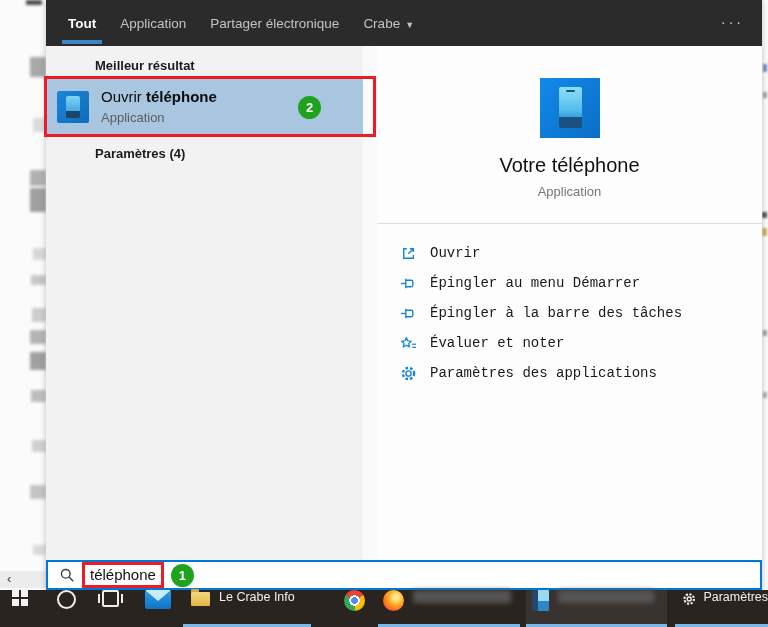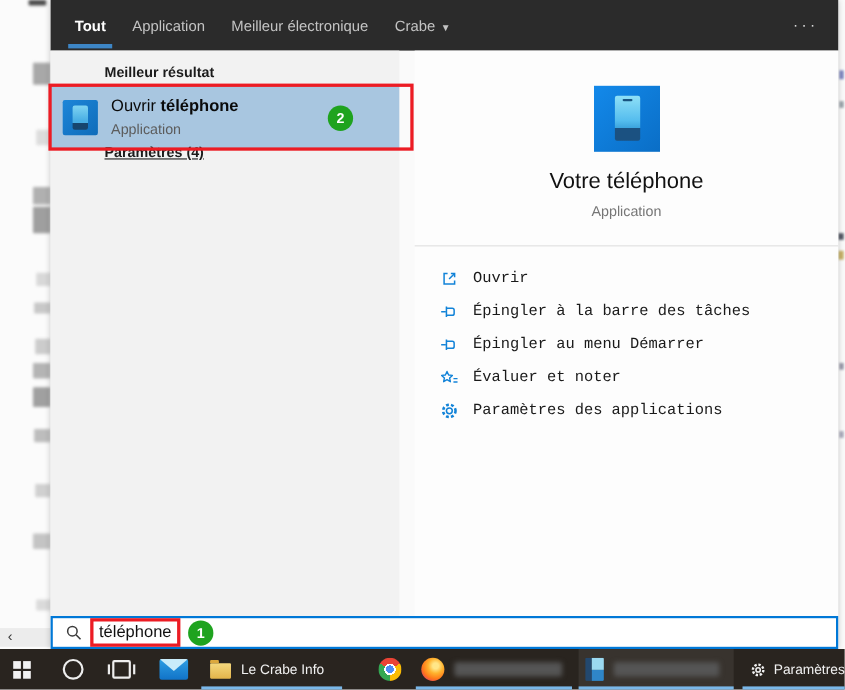--- a/index.html
+++ b/index.html
@@ -59,21 +59,21 @@
 
   
   .search-bar{position:absolute;left:0;top:560px;width:716px;height:30px;background:#fff;
      border:2px solid #0078d7;box-sizing:border-box;display:flex;align-items:center;}
   .search-mag{width:16px;height:16px;margin-left:11px;flex:none;}
   .search-term-box{margin-left:7px;border:3px solid #ec1c24;padding:1px 5px 2px 5px;font-size:15px;color:#111;}
   .badge-search{margin-left:7px;}
 
   
   .taskbar{position:absolute;left:0;top:590px;width:768px;height:37px;background:#29241f;}
-  .tb{position:absolute;top:0;height:37px;display:flex;align-items:center;}
+  .tb{position:absolute;top:0;height:37px;display:flex;align-items:flex-start;}
   .tb-underline::after{content:"";position:absolute;left:0;right:0;bottom:0;height:3px;background:#79b7e8;}
   .winflag{display:grid;grid-template-columns:7px 7px;grid-template-rows:7px 7px;gap:2px;}
   .winflag span{background:#f2f2f2;}
   .cortana{width:15px;height:15px;border:2px solid #ededed;border-radius:50%;}
   .taskview{width:13px;height:13px;border:2px solid #ededed;border-radius:2px;position:relative;}
   .taskview::before,.taskview::after{content:"";position:absolute;top:2px;width:2px;height:9px;background:#ededed;}
   .taskview::before{left:-6px;} .taskview::after{right:-6px;}
   .mail{width:26px;height:19px;background:linear-gradient(#2e9fe4,#1173c8);border-radius:2px;position:relative;overflow:hidden;}
   .mail::before{content:"";position:absolute;left:0;top:0;width:0;height:0;
      border-left:13px solid transparent;border-right:13px solid transparent;border-top:11px solid #c9ecfa;}
@@ -121,38 +121,38 @@
   <div class="page-scrollbar">
     <span>‹</span>
   </div>
 </div>
 
 <div class="flyout">
 
   <div class="fly-header">
     <span class="tab active">Tout</span>
     <span class="tab">Application</span>
-    <span class="tab">Meilleur électronique</span>
+    <span class="tab">Partager électronique</span>
     <span class="tab"><span>Crabe</span><span class="caret">▼</span></span>
     <span class="more-dots">···</span>
   </div>
 
   <div class="results-col">
     <div class="section-title" style="top:12px;">Meilleur résultat</div>
 
     <div class="best-item">
       <div class="best-icon">
           <div class="phone"></div>
         </div>
       <div class="best-title"><span>Ouvrir </span><b>téléphone</b></div>
       <div class="best-sub">Application</div>
       <div class="badge badge-result">2</div>
     </div>
 
-    <div class="section-title" style="top:85px;text-decoration:underline;">Paramètres (4)</div>
+    <div class="section-title" style="top:100px;">Paramètres (4)</div>
   </div>
 
   <div class="red-box red-box-result"></div>
 
   <div class="detail">
     <div class="hero-icon">
       <div class="phone"></div>
         <div class="dots"></div>
     </div>
     <div class="hero-title">Votre téléphone</div>
@@ -171,31 +171,31 @@
         <span class="alabel">Ouvrir</span>
       </div>
       <div class="action-row">
         <span class="aicon">
           <svg viewBox="0 0 16 16" fill="none" stroke="#1283d8" stroke-width="1.3">
             <path d="M1 8 H5"></path>
               <path d="M5.5 3.5 V12.5"></path>
             <path d="M5.5 5 H10.5 A1.6 1.6 0 0 1 12.1 6.6 V9.4 A1.6 1.6 0 0 1 10.5 11 H5.5"></path>
           </svg>
           </span>
-        <span class="alabel">Épingler à la barre des tâches</span>
+        <span class="alabel">Épingler au menu Démarrer</span>
       </div>
       <div class="action-row">
         <span class="aicon">
           <svg viewBox="0 0 16 16" fill="none" stroke="#1283d8" stroke-width="1.3">
             <path d="M1 8 H5"></path>
               <path d="M5.5 3.5 V12.5"></path>
             <path d="M5.5 5 H10.5 A1.6 1.6 0 0 1 12.1 6.6 V9.4 A1.6 1.6 0 0 1 10.5 11 H5.5"></path>
           </svg>
           </span>
-        <span class="alabel">Épingler au menu Démarrer</span>
+        <span class="alabel">Épingler à la barre des tâches</span>
       </div>
       <div class="action-row">
         <span class="aicon">
           <svg viewBox="0 0 16 16" fill="none" stroke="#1283d8" stroke-width="1.2" stroke-linejoin="round">
             <path d="M6 2.5 L7.4 5.6 10.6 5.9 8.2 8.1 8.9 11.3 6 9.6 3.1 11.3 3.8 8.1 1.4 5.9 4.6 5.6 Z"></path>
             <path d="M11.5 8.7 H15"></path>
               <path d="M11.5 11.6 H15"></path>
           </svg>
           </span>
         <span class="alabel">Évaluer et noter</span>

